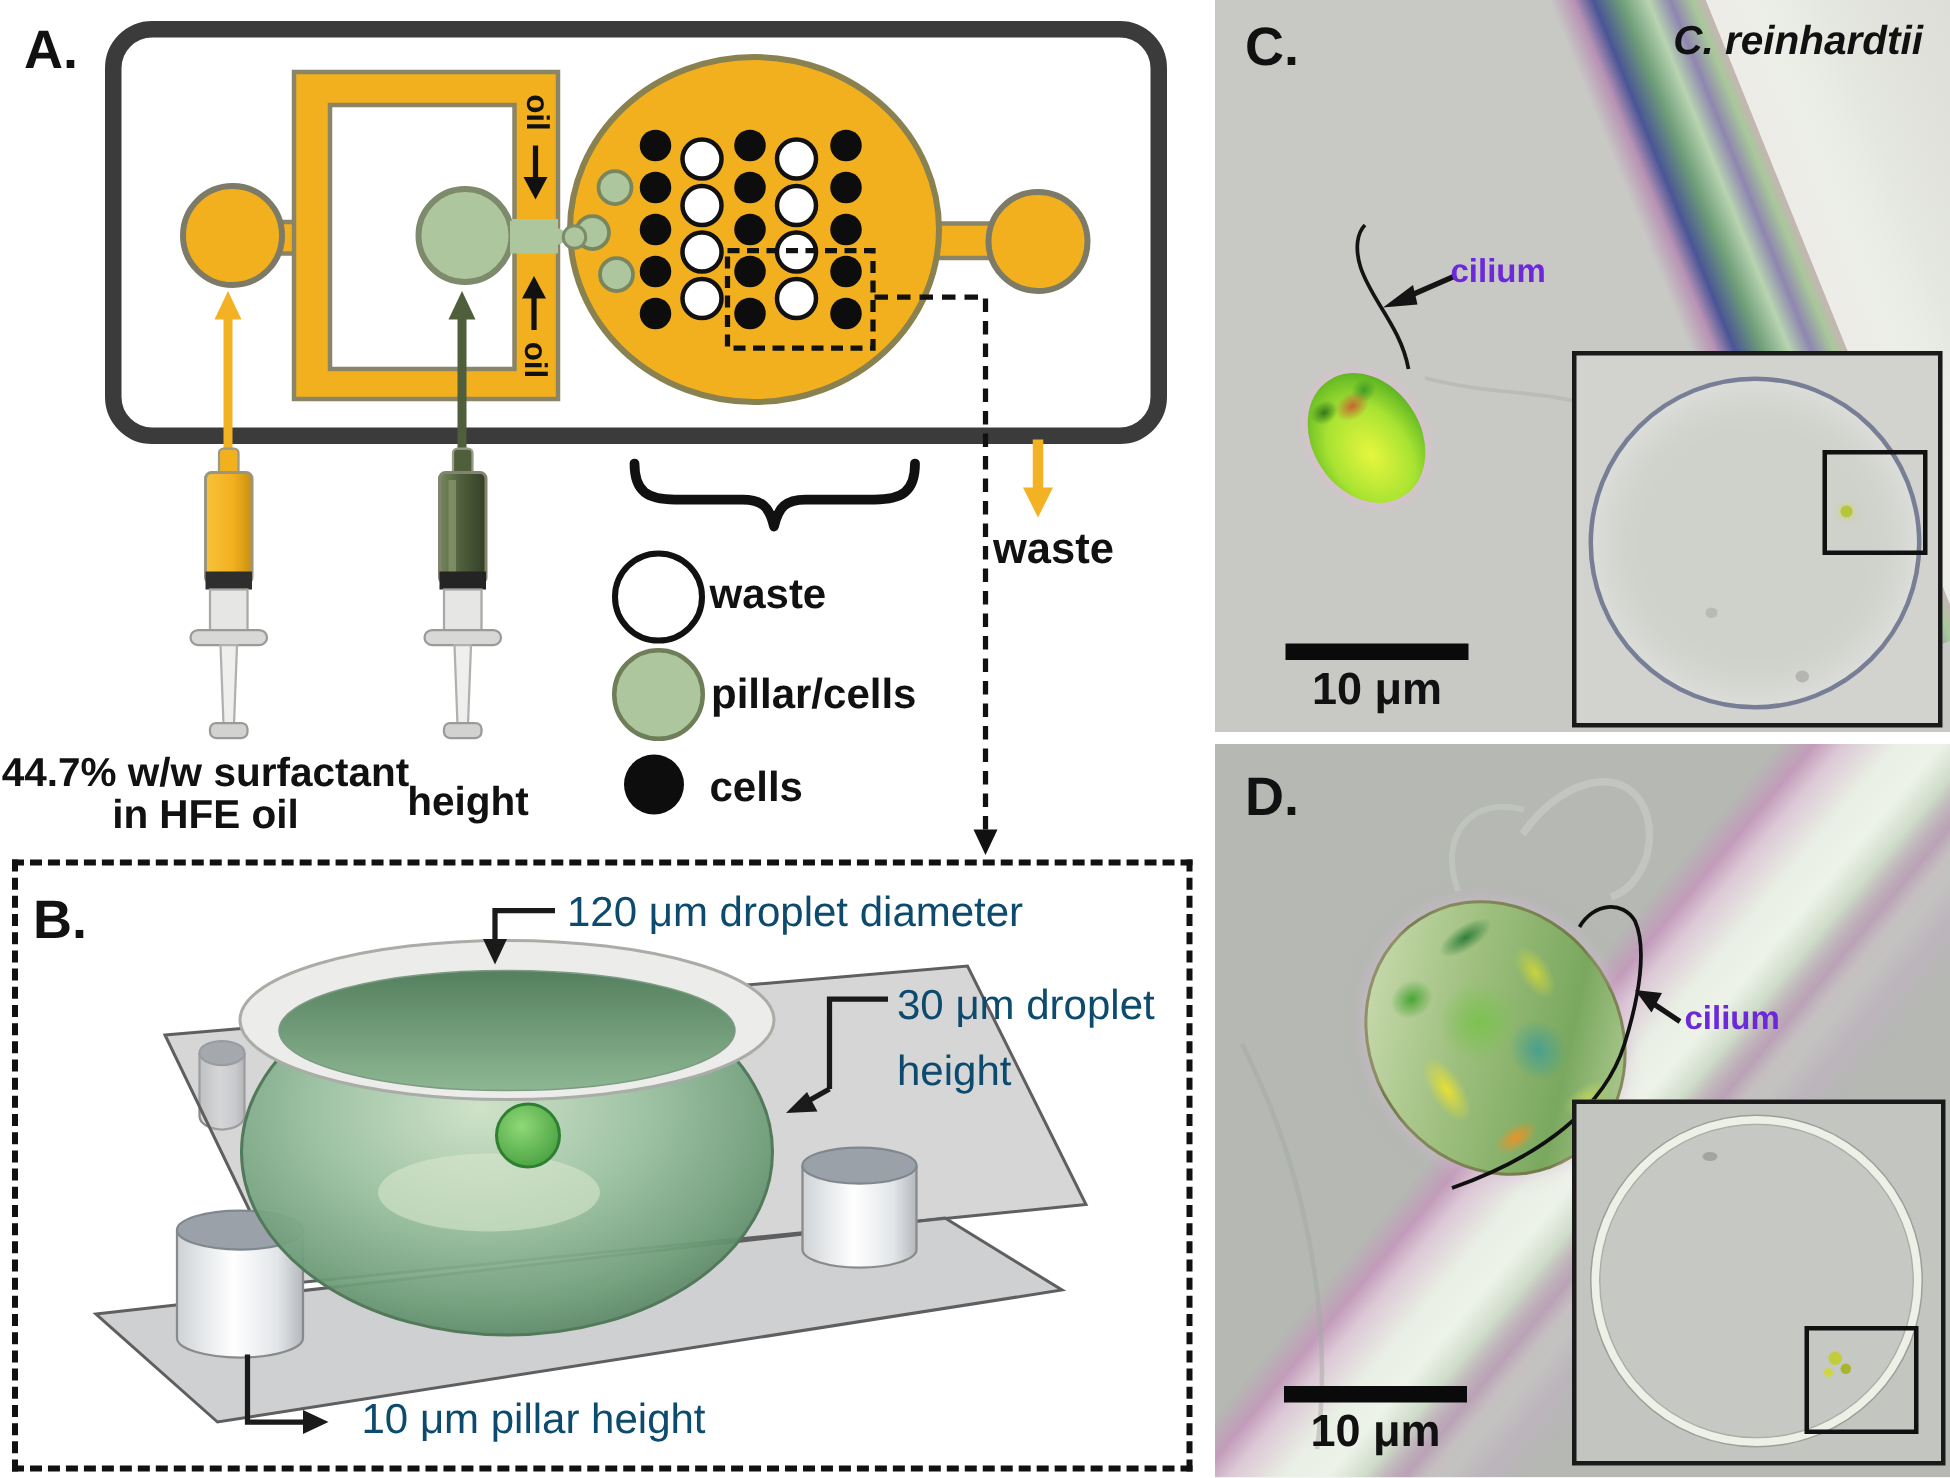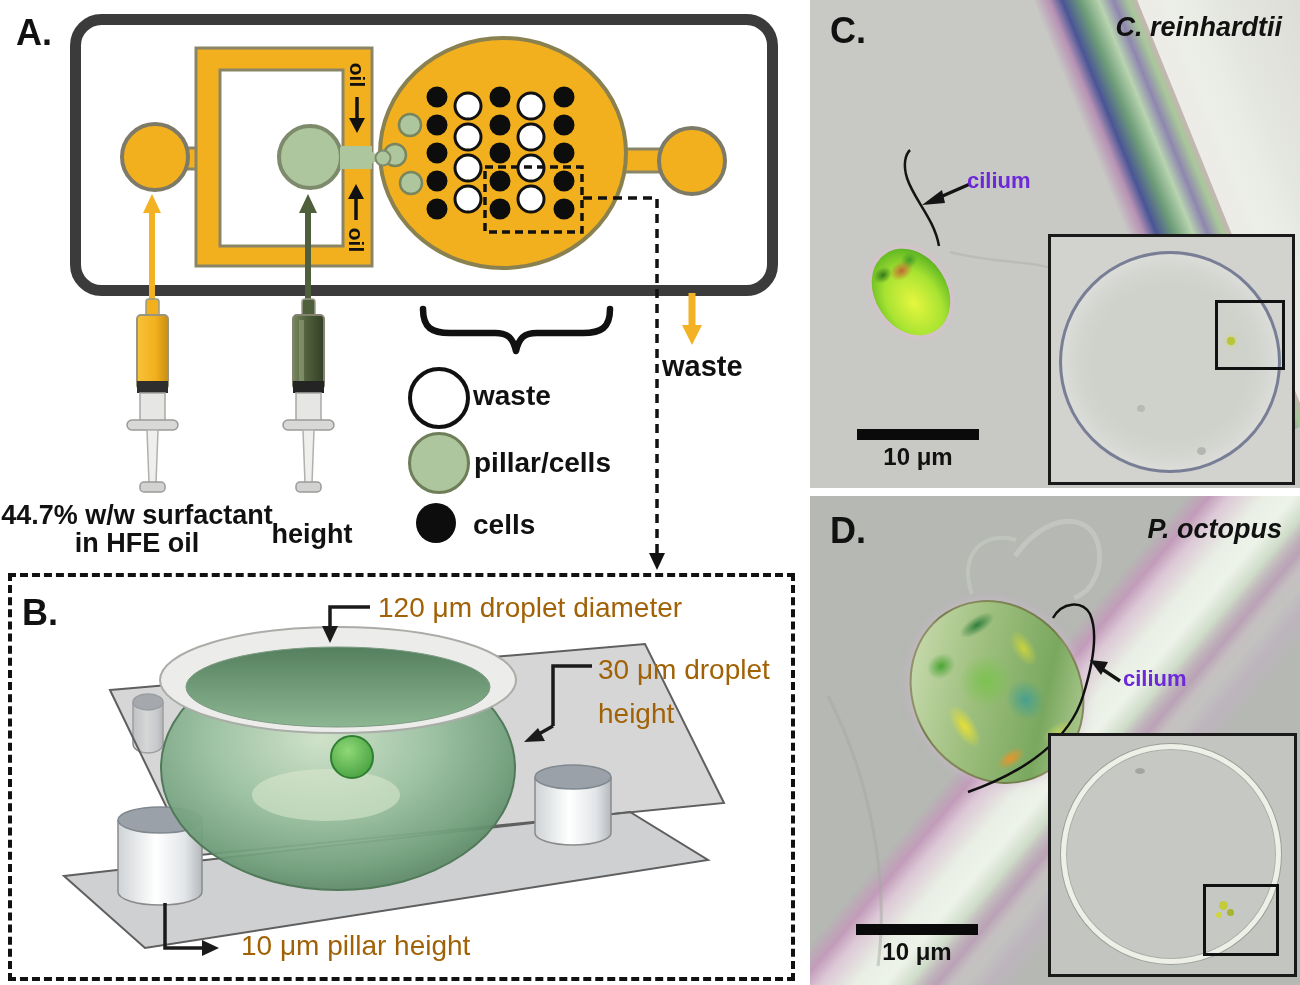--- a/index.html
+++ b/index.html
@@ -3,34 +3,34 @@
 <meta charset="utf-8">
 <style>
   html,body{margin:0;padding:0;background:#fff;}
   #canvas{position:relative;width:1300px;height:985px;background:#ffffff;overflow:hidden;
           font-family:"Liberation Sans",sans-serif;color:#111;}
   .abs{position:absolute;}
   .txt{position:absolute;white-space:nowrap;color:#111;}
   .bold{font-weight:700;}
   .panel-letter{font-size:36px;font-weight:700;}
   .species{font-size:27px;font-weight:700;font-style:italic;}
-  .b-note{font-size:28px;font-weight:400;color:#a16207;}
+  .b-note{font-size:28px;font-weight:400;color:#0c4a6e;}
   .legend-label{font-size:28px;font-weight:700;}
   .rot90{transform:rotate(90deg);transform-origin:center;}
   .center{text-align:center;}
   .right{text-align:right;}
   .circle{position:absolute;border-radius:50%;}
   svg{position:absolute;left:0;top:0;}
   
   #panelC{left:810px;top:0;width:490px;height:488px;background:#c8c9c5;overflow:hidden;}
   #panelD{left:810px;top:496px;width:490px;height:489px;background:#b5b8b3;overflow:hidden;}
   .streak{position:absolute;}
   .inset{position:absolute;border:3px solid #1a1a1a;}
   .scalebar{position:absolute;background:#0a0a0a;}
-  .scaletext{position:absolute;font-size:24px;font-weight:700;text-align:center;}
+  .scaletext{position:absolute;font-size:30px;font-weight:700;text-align:center;}
   .cilium-label{position:absolute;font-size:22px;font-weight:700;color:#6d28d9;}
 </style>
 </head>
 <body>
 
 <div id="canvas">
 
   <svg class="abs" width="800" height="570" viewBox="0 0 800 570">
     <defs>
       <linearGradient id="syrYellow" x1="0" y1="0" x2="1" y2="0">
@@ -310,16 +310,15 @@
       <div class="circle" style="left:168px;top:165px;width:9px;height:9px;background:#c3cc3b;"></div>
       <div class="circle" style="left:176px;top:173px;width:7px;height:7px;background:#a9b52f;"></div>
       <div class="circle" style="left:165px;top:176px;width:6px;height:6px;background:#d0d643;"></div>
       <div class="circle" style="left:84px;top:32px;width:10px;height:6px;background:#8a8d88;opacity:0.6;"></div>
     </div>
 
     <div class="scalebar" style="left:46px;top:428px;width:122px;height:11px;"></div>
     <div class="scaletext" style="left:39px;top:442px;width:136px;">10 μm</div>
 
     <div class="txt panel-letter" style="left:20px;top:14px;">D.</div>
-    <div class="abs species right" style="left:200px;top:18px;width:272px;">P. octopus</div>
   </div>
 
 </div>
 
 </body></html>

